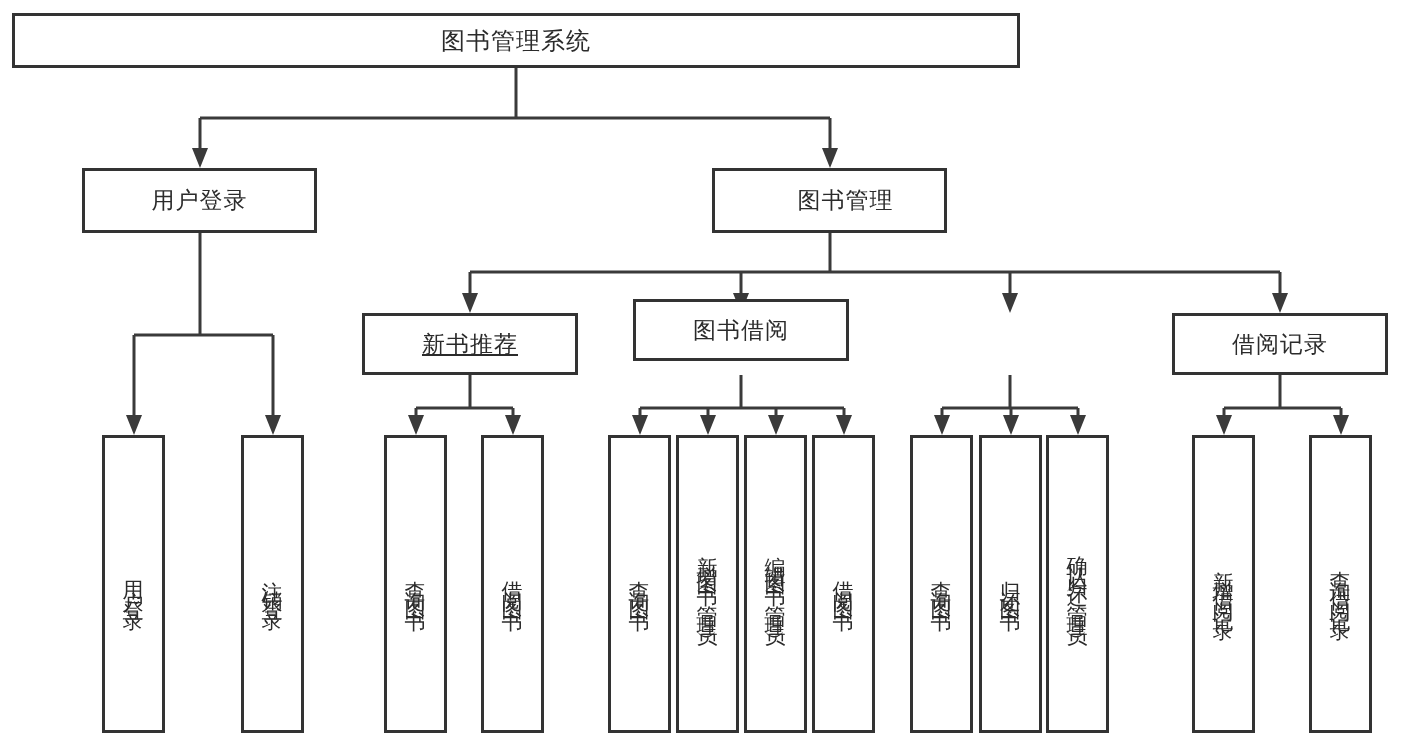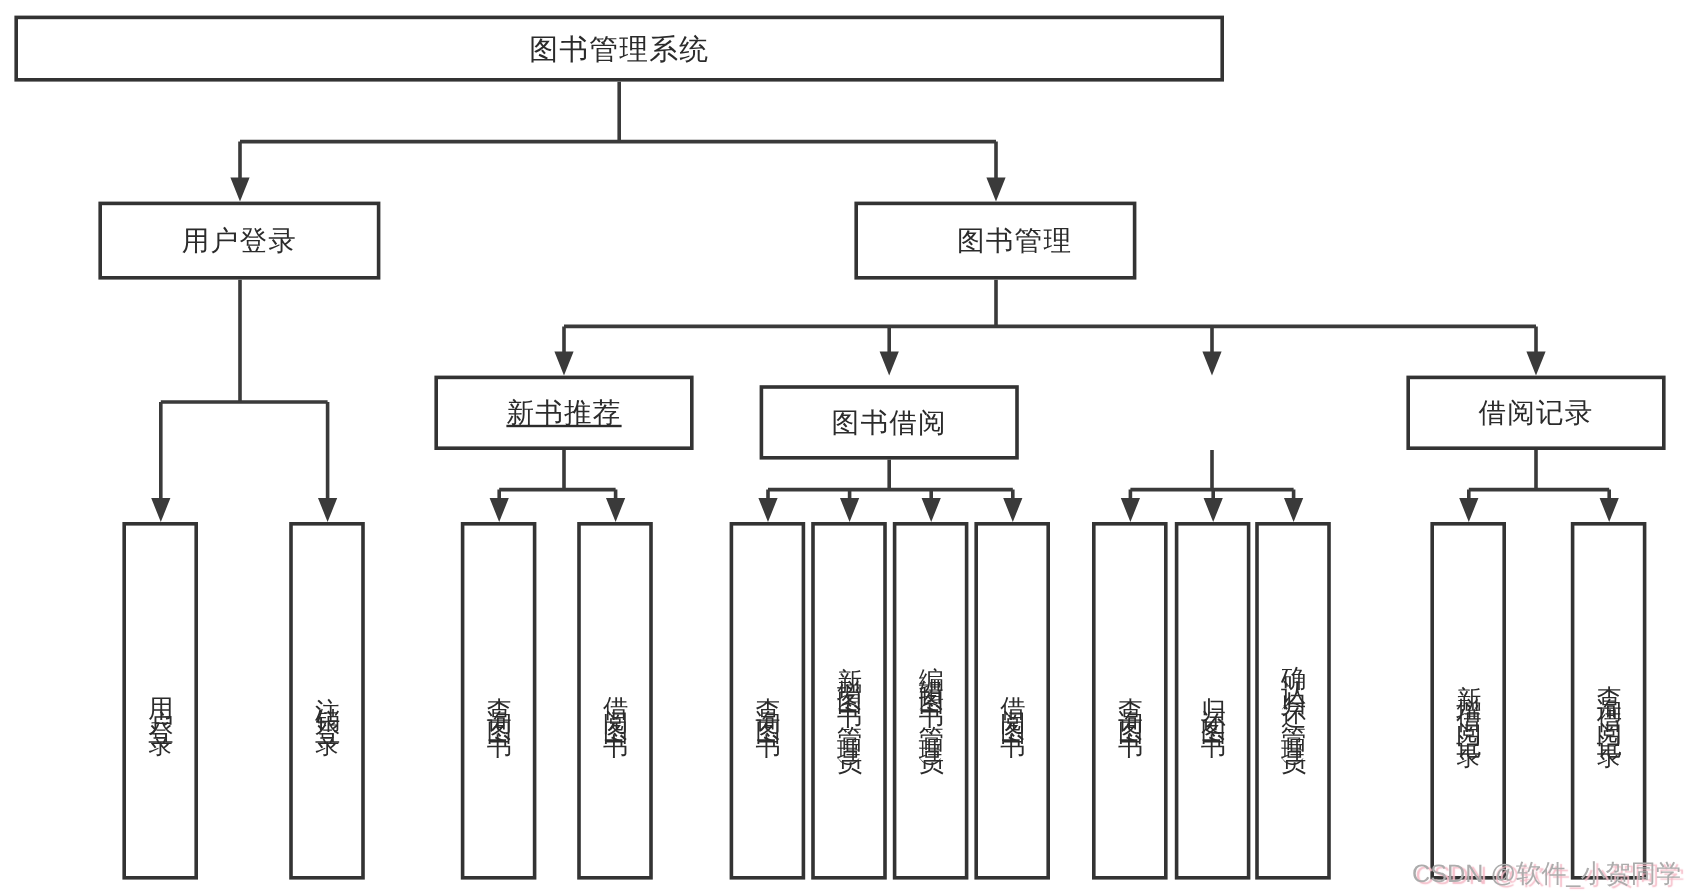--- a/index.html
+++ b/index.html
@@ -43,21 +43,21 @@
     font-size: 21px;
     line-height: 1.2;
     letter-spacing: 10px;
     white-space: nowrap;
   }
   
   #root-box        { left: 12px;   top: 13px;  width: 1008px; height: 55px; }
   #node-user-login { left: 82px;   top: 168px; width: 235px;  height: 65px; }
   #node-book-mgmt  { left: 712px;  top: 168px; width: 235px;  height: 65px; padding-left: 32px; }
   #node-new-rec    { left: 362px;  top: 313px; width: 216px;  height: 62px; text-decoration: underline; }
-  #node-book-borrow{ left: 633px;  top: 321px; width: 216px;  height: 62px; }
+  #node-book-borrow{ left: 633px;  top: 299px; width: 216px;  height: 62px; }
   #node-cur-borrow { left: 902px;  top: 313px; width: 216px;  height: 62px; }
   #node-borrow-rec { left: 1172px; top: 313px; width: 216px;  height: 62px; }
   .leaf { top: 435px; width: 63px; height: 298px; }
   #leaf-login      { left: 102px; }
   #leaf-logout     { left: 241px; }
   #leaf-rec-query  { left: 384px; }
   #leaf-rec-borrow { left: 481px; }
   #leaf-bb-query   { left: 608px; }
   #leaf-bb-add     { left: 676px; }
   #leaf-bb-edit    { left: 744px; }
@@ -180,15 +180,14 @@
     <span class="v-label">确认归还（管理员）</span>
   </div>
 
   <div id="leaf-br-add" class="box leaf">
     <span class="v-label">新增借阅记录</span>
   </div>
   <div id="leaf-br-query" class="box leaf">
     <span class="v-label">查询借阅记录</span>
   </div>
 
-  <div id="watermark">CSDN @软件_小贺同学</div>
 
 </div>
 
 </body></html>

